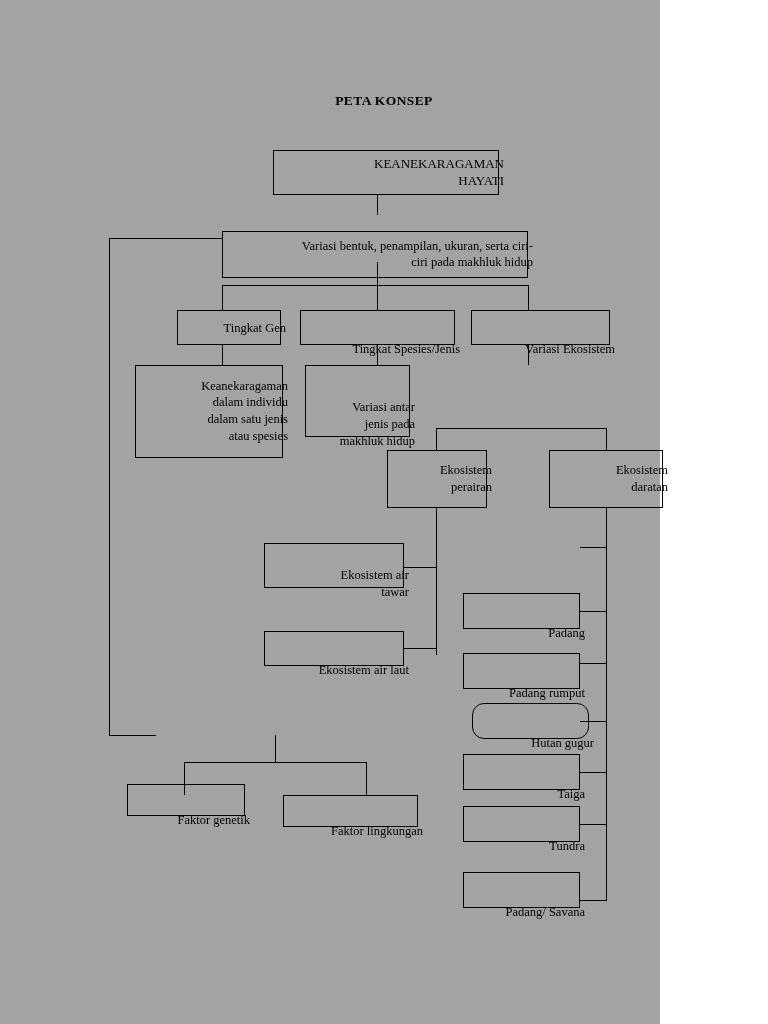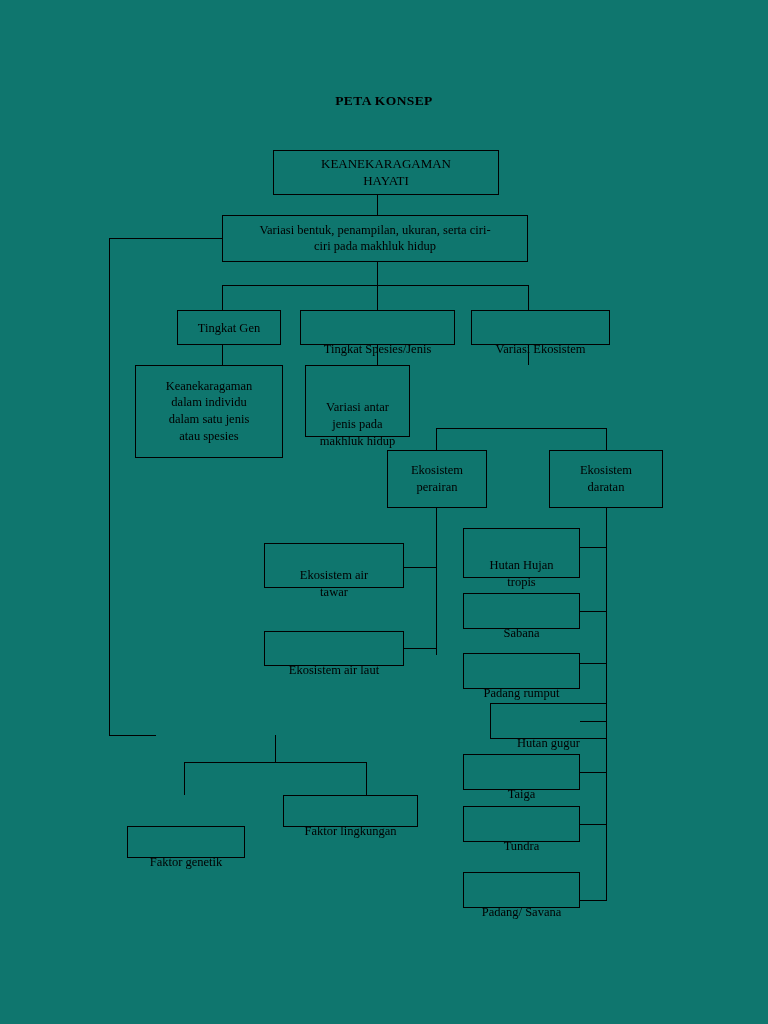--- a/index.html
+++ b/index.html
@@ -10,23 +10,23 @@
   }
   body {
     width: 768px;
     height: 1024px;
     font-family: "Liberation Serif", "DejaVu Serif", serif;
     color: #000000;
     overflow: hidden;
   }
   #canvas {
     position: relative;
-    width: 768px;
+    width: 660px;
     height: 1024px;
-    background: #0f766e;
+    background: #a3a3a3;
   }
   .title {
     position: absolute;
     left: 0;
     top: 93px;
     width: 768px;
     text-align: center;
     font-weight: bold;
     font-size: 13.5px;
     letter-spacing: 0.4px;
@@ -36,21 +36,21 @@
     position: absolute;
     border: 1px solid #000000;
     background: transparent;
   }
   .node .txt {
     position: absolute;
     left: -6px;
     right: -6px;
     top: 50%;
     transform: translateY(-50%);
-    text-align: center;
+    text-align: right;
     font-size: 12.5px;
     line-height: 1.35;
     white-space: pre-line;
   }
   
   .node.overflow .txt {
     top: auto;
     bottom: -14px;
     transform: none;
   }
@@ -108,21 +108,21 @@
   <div class="vline" style="left:275px; top:735px; height:27px;"></div>
   <div class="hline" style="left:184px; top:762px; width:182px;"></div>
   <div class="vline" style="left:184px; top:762px; height:33px;"></div>
   <div class="vline" style="left:366px; top:762px; height:33px;"></div>
 
   <div class="node" style="left:273px; top:150px; width:226px; height:45px;">
     <div class="txt" style="font-size:13px;">KEANEKARAGAMAN
 HAYATI</div>
   </div>
 
-  <div class="node" style="left:222px; top:215px; width:306px; height:47px;">
+  <div class="node" style="left:222px; top:231px; width:306px; height:47px;">
     <div class="txt">Variasi bentuk, penampilan, ukuran, serta ciri-
 ciri pada makhluk hidup</div>
   </div>
 
   <div class="node" style="left:177px; top:310px; width:104px; height:35px;">
     <div class="txt">Tingkat Gen</div>
   </div>
 
   <div class="node overflow" style="left:300px; top:310px; width:155px; height:35px;">
     <div class="txt">Tingkat Spesies/Jenis</div>
@@ -158,51 +158,47 @@
 
   <div class="node overflow" style="left:264px; top:543px; width:140px; height:45px;">
     <div class="txt">Ekosistem air
 tawar</div>
   </div>
 
   <div class="node overflow" style="left:264px; top:631px; width:140px; height:35px;">
     <div class="txt">Ekosistem air laut</div>
   </div>
 
-  <div class="node overflow" style="left:463px; top:528px; width:117px; height:50px;">
-    <div class="txt">Hutan Hujan
-tropis</div>
-  </div>
 
   <div class="node overflow" style="left:463px; top:593px; width:117px; height:36px;">
-    <div class="txt">Sabana</div>
+    <div class="txt">Padang</div>
   </div>
 
   <div class="node overflow" style="left:463px; top:645px; width:117px; height:36px;margin-top:8px;">
     <div class="txt">Padang rumput</div>
   </div>
 
-  <div class="node overflow" style="left:490px; top:703px; width:117px; height:36px;">
+  <div class="node overflow" style="left:472px; top:703px; width:117px; height:36px;border-radius:12px;">
     <div class="txt">Hutan gugur</div>
   </div>
 
   <div class="node overflow" style="left:463px; top:806px; width:117px; height:36px;">
     <div class="txt">Tundra</div>
   </div>
 
   <div class="node overflow" style="left:463px; top:754px; width:117px; height:36px;">
     <div class="txt">Taiga</div>
   </div>
 
   <div class="node overflow" style="left:463px; top:872px; width:117px; height:36px;">
     <div class="txt">Padang/ Savana</div>
   </div>
 
 
-  <div class="node overflow" style="left:127px; top:826px; width:118px; height:32px;padding-left:28px;">
+  <div class="node overflow" style="left:127px; top:784px; width:118px; height:32px;padding-left:28px;">
     <div class="txt">Faktor genetik</div>
   </div>
 
   <div class="node overflow" style="left:283px; top:795px; width:135px; height:32px;">
     <div class="txt">Faktor lingkungan</div>
   </div>
 
 </div>
 
 </body></html>

